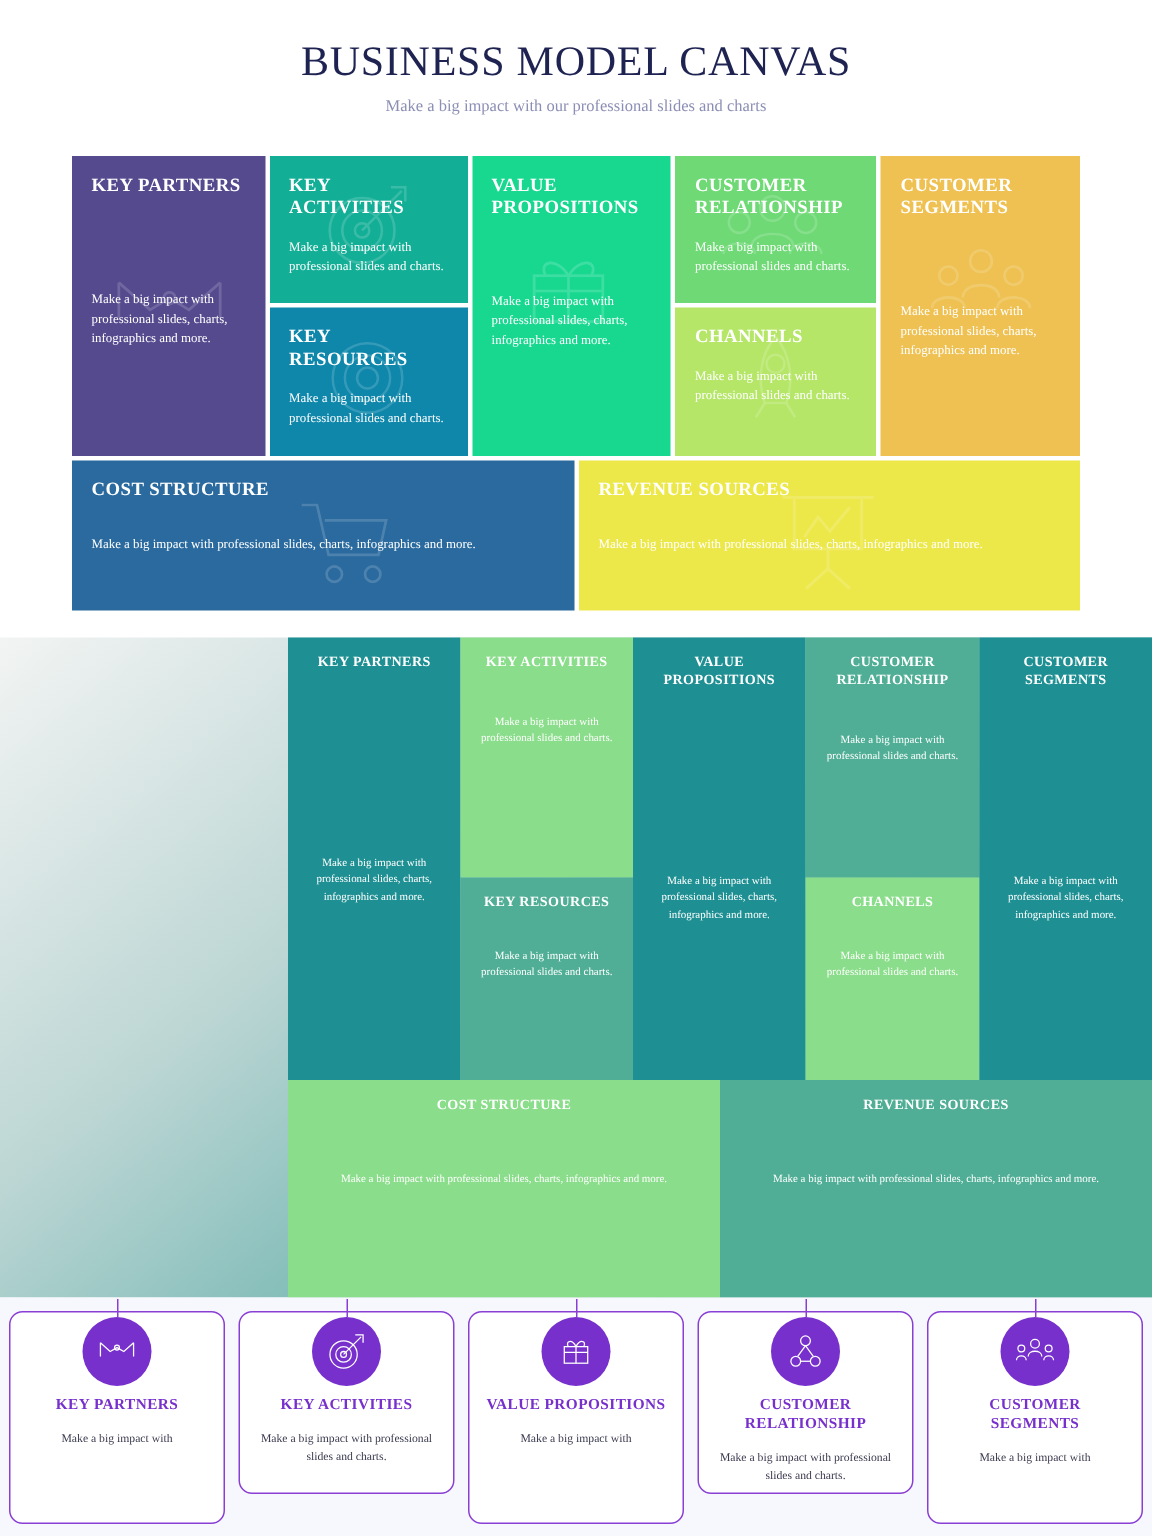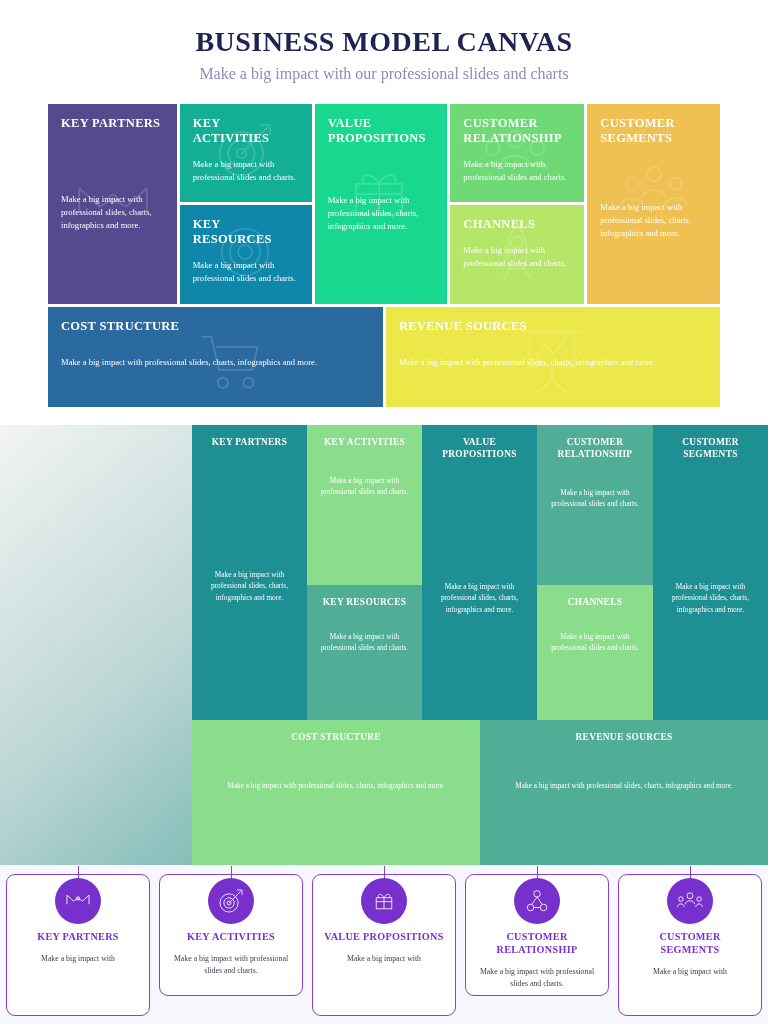--- a/index.html
+++ b/index.html
@@ -6,25 +6,25 @@
   html, body {
     width: 768px; height: 1024px;
     background: #ffffff;
     font-family: "Liberation Serif", "DejaVu Serif", serif;
     overflow: hidden;
   }
 
   
   .header { text-align: center; padding-top: 26px; }
   .header-title {
-    font-size: 28px; font-weight: bold; letter-spacing: .5px;
+    font-size: 28px; font-weight: normal; letter-spacing: .5px;
     color: #1e2352;
   }
   .header-sub {
-    font-size: 16px; color: #8c8fb5; margin-top: 7px;
+    font-size: 11px; color: #8c8fb5; margin-top: 7px;
   }
 
   
   .canvas1 {
     position: absolute; left: 48px; top: 104px;
     width: 672px; height: 305px;
   }
   .c1-top { display: flex; height: 200px; gap: 3px; }
   .c1-col { display: flex; flex-direction: column; gap: 3px; }
   .cell {

